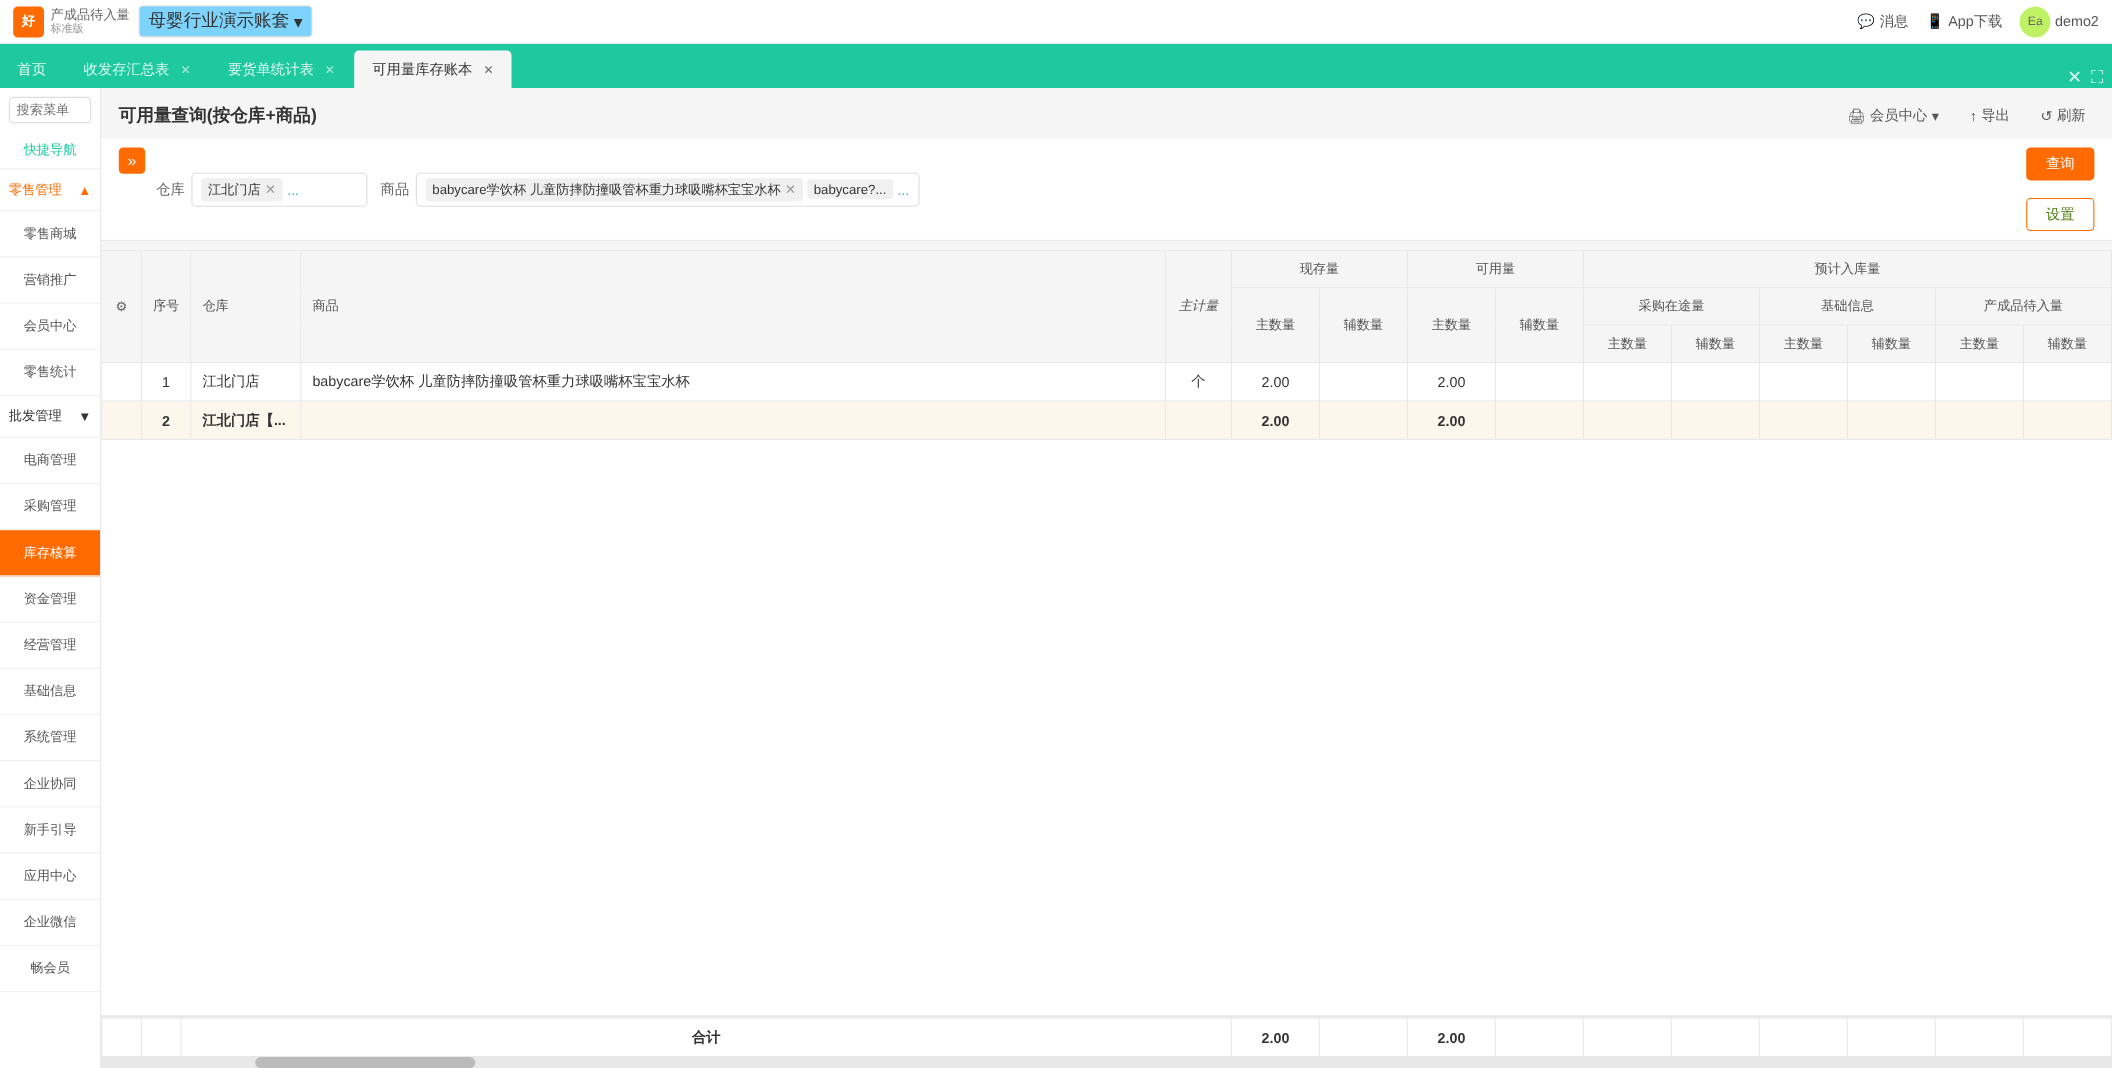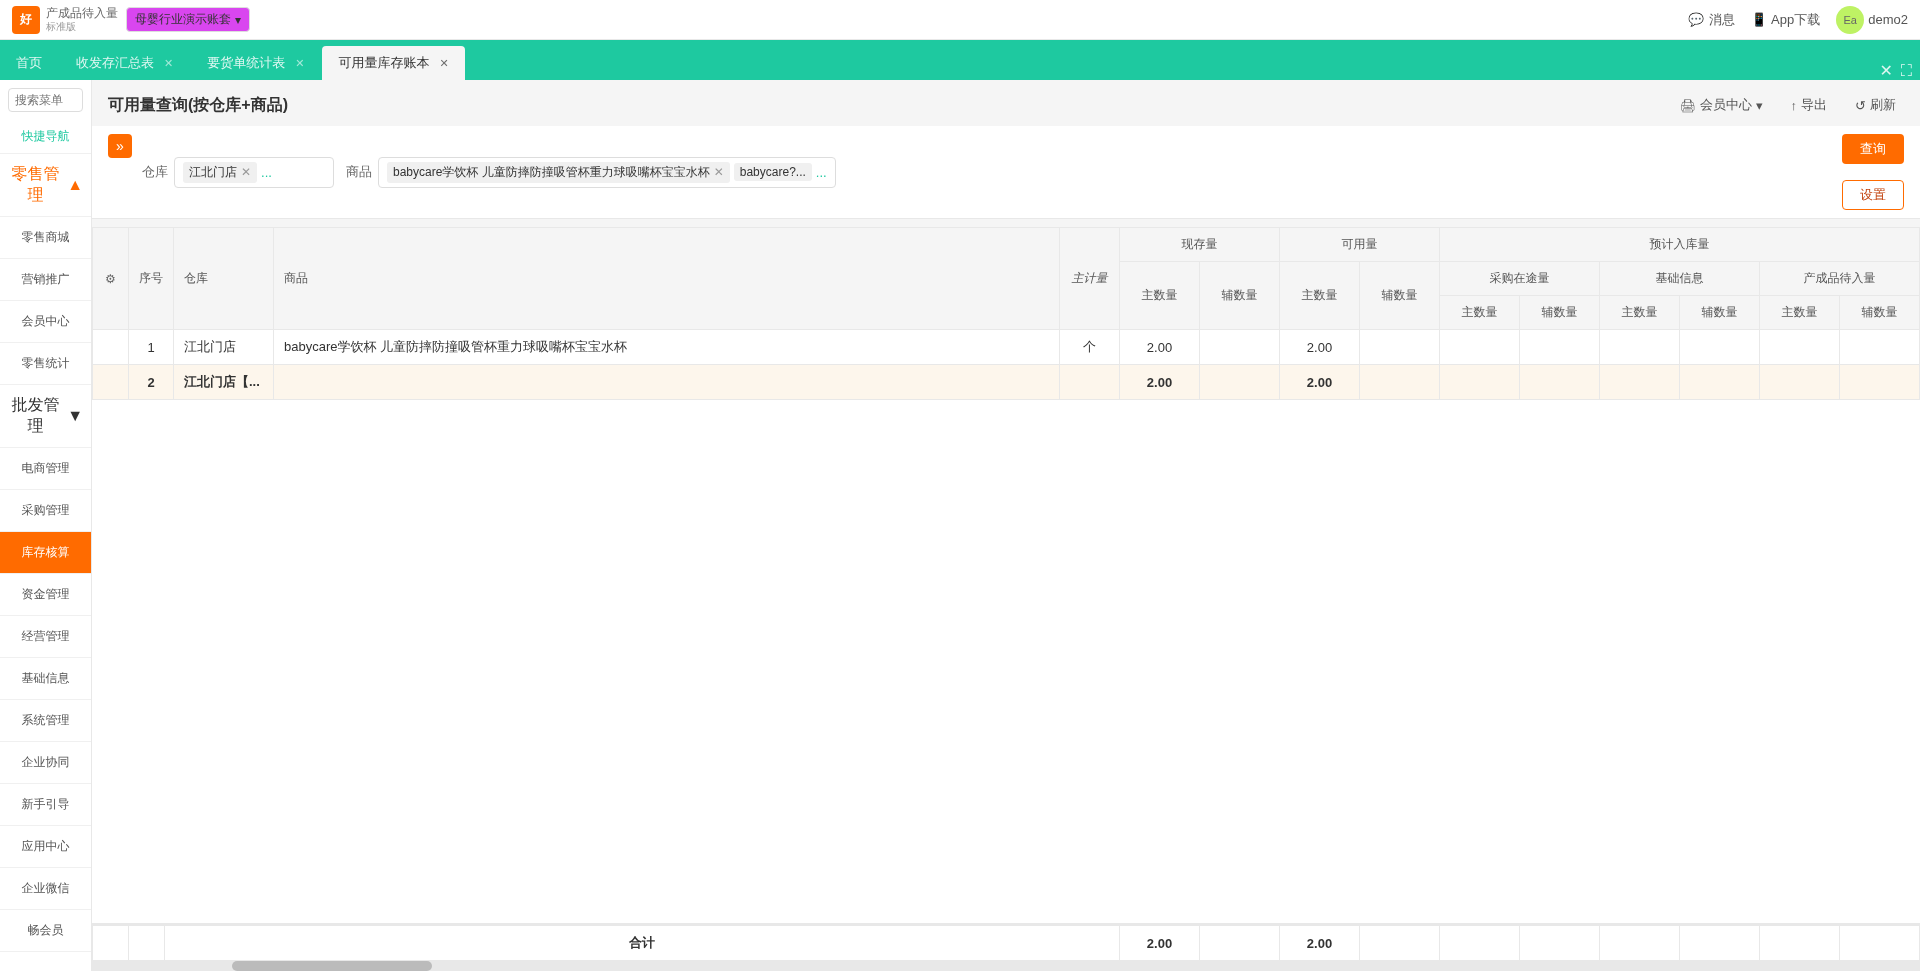--- a/index.html
+++ b/index.html
@@ -13,21 +13,21 @@
       display: flex;
       align-items: center;
       justify-content: space-between;
       padding: 0 12px;
       flex-shrink: 0;
     }
     .top-bar-left { display: flex; align-items: center; gap: 8px; }
     .logo-area { display: flex; align-items: center; gap: 6px; }
     .logo-icon { width: 28px; height: 28px; background: #ff6b00; border-radius: 4px; display: flex; align-items: center; justify-content: center; color: #fff; font-size: 12px; font-weight: bold; }
     .logo-text { font-size: 12px; color: #666; line-height: 1.2; }
-    .industry-select { display: flex; align-items: center; gap: 4px; border: 1px solid #ddd; border-radius: 4px; padding: 3px 8px; font-size: 12px; color: #333; cursor: pointer; background: #d946ef; }
+    .industry-select { display: flex; align-items: center; gap: 4px; border: 1px solid #ddd; border-radius: 4px; padding: 3px 8px; font-size: 16px; color: #333; cursor: pointer; background: #7dd3fc; }
     .top-bar-right { display: flex; align-items: center; gap: 16px; }
     .top-bar-btn { display: flex; align-items: center; gap: 4px; font-size: 13px; color: #555; cursor: pointer; }
     .avatar { width: 28px; height: 28px; border-radius: 50%; background: #bef264; overflow: hidden; display: flex; align-items: center; justify-content: center; }
 
     
     .nav-tabs {
       height: 40px;
       background: #1ec9a0;
       display: flex;
       align-items: flex-end;
@@ -75,21 +75,21 @@
       font-size: 12px;
       color: #555;
       cursor: pointer;
       border-bottom: 1px solid #f0f0f0;
       display: flex;
       flex-direction: column;
       align-items: center;
       gap: 4px;
     }
     .sidebar-item.active { background: #ff6b00; color: #fff; }
-    .sidebar-item.section-header { font-size: 16px; color: #333; font-weight: 500; padding: 10px 8px; display: flex; flex-direction: row; justify-content: space-between; align-items: center; }
+    .sidebar-item.section-header { font-size: 12px; color: #333; font-weight: 500; padding: 10px 8px; display: flex; flex-direction: row; justify-content: space-between; align-items: center; }
     .sidebar-item.section-header.active-section { color: #ff6b00; }
     .sidebar-search { padding: 8px; }
     .sidebar-search input { width: 100%; border: 1px solid #ddd; border-radius: 4px; padding: 4px 6px; font-size: 12px; outline: none; }
 
     
     .content-area {
       flex: 1;
       display: flex;
       flex-direction: column;
       overflow: hidden;
@@ -140,21 +140,21 @@
       border-radius: 3px;
       padding: 2px 6px;
       font-size: 12px;
       display: flex;
       align-items: center;
       gap: 4px;
     }
     .filter-tag .remove { cursor: pointer; color: #999; }
     .filter-more { color: #1ec9a0; font-size: 13px; cursor: pointer; }
     .btn-query { background: #ff6b00; color: #fff; border: none; padding: 6px 18px; border-radius: 4px; font-size: 13px; cursor: pointer; }
-    .btn-setting { background: #fff; color: #c2410c; border: 1px solid #ff6b00; padding: 5px 16px; border-radius: 4px; font-size: 13px; cursor: pointer; display: block; margin-top: 4px; }
+    .btn-setting { background: #fff; color: #4d7c0f; border: 1px solid #ff6b00; padding: 5px 16px; border-radius: 4px; font-size: 13px; cursor: pointer; display: block; margin-top: 4px; }
 
     
     .table-container {
       flex: 1;
       overflow: auto;
       background: #fff;
       margin: 8px 0 0 0;
     }
     table {
       width: 100%;

